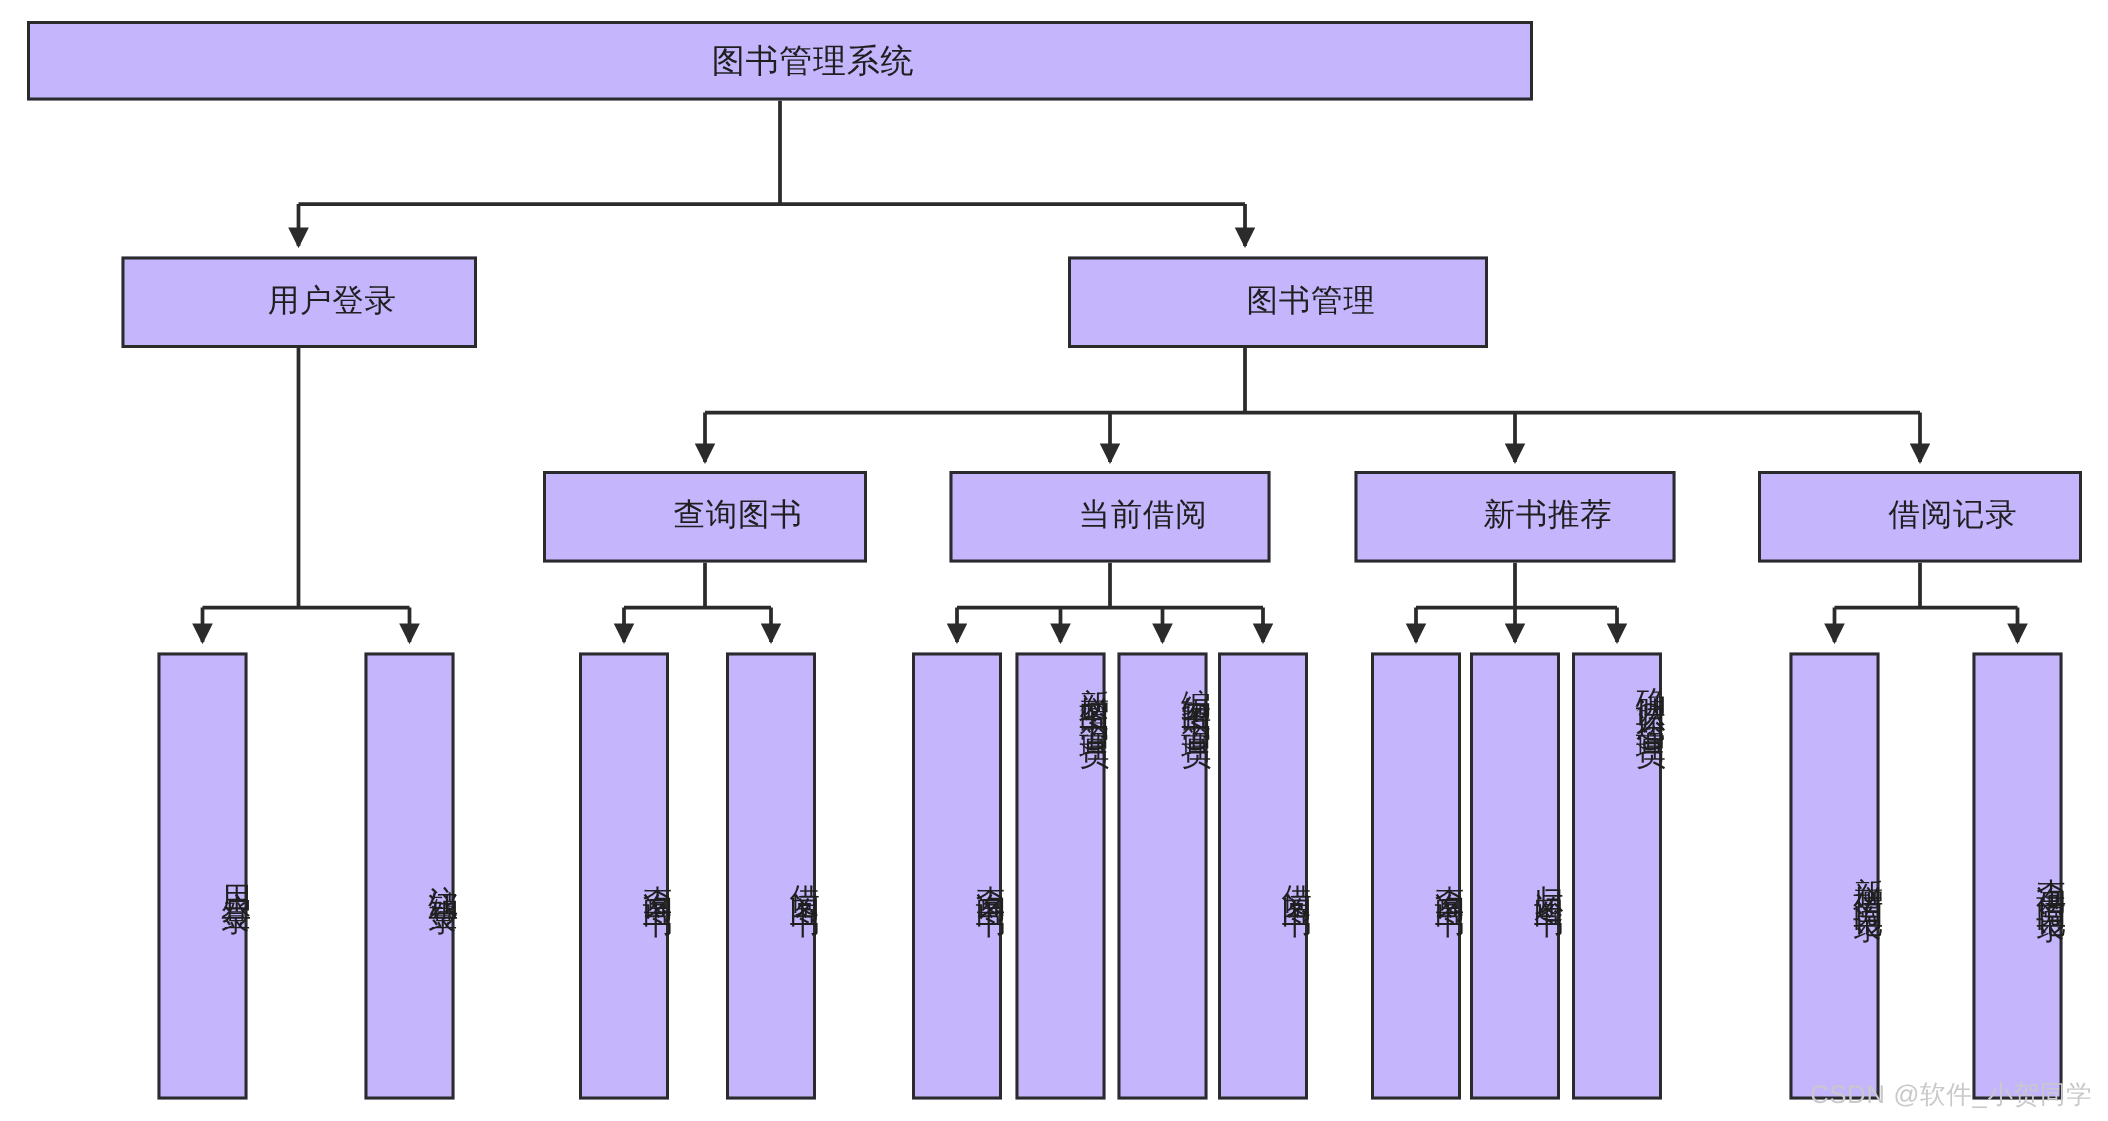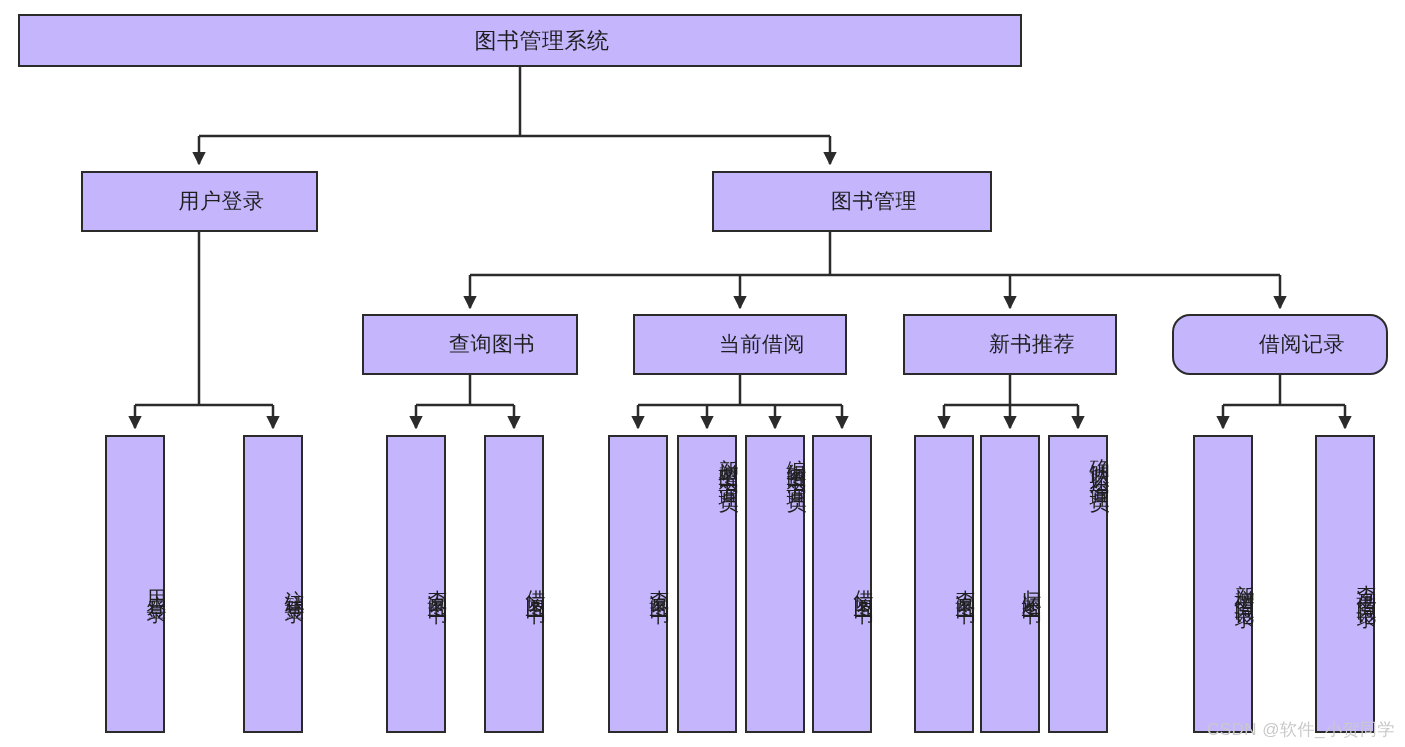--- a/index.html
+++ b/index.html
@@ -149,21 +149,21 @@
 
   <div class="node h" style="left:362px; top:314px; width:216px; height:61px;">
     <span class="node-label">查询图书</span>
   </div>
   <div class="node h" style="left:633px; top:314px; width:214px; height:61px;">
     <span class="node-label">当前借阅</span>
   </div>
   <div class="node h" style="left:903px; top:314px; width:214px; height:61px;">
     <span class="node-label">新书推荐</span>
   </div>
-  <div class="node h" style="left:1172px; top:314px; width:216px; height:61px;border-radius:18px;">
+  <div class="node h" style="left:1172px; top:314px; width:216px; height:61px;">
     <span class="node-label">借阅记录</span>
   </div>
 
   <div class="node v mid" style="left:105px; top:435px; width:60px; height:298px;">
     <span class="node-label">用户登录</span>
   </div>
   <div class="node v mid" style="left:243px; top:435px; width:60px; height:298px;">
     <span class="node-label">注销登录</span>
   </div>
 

